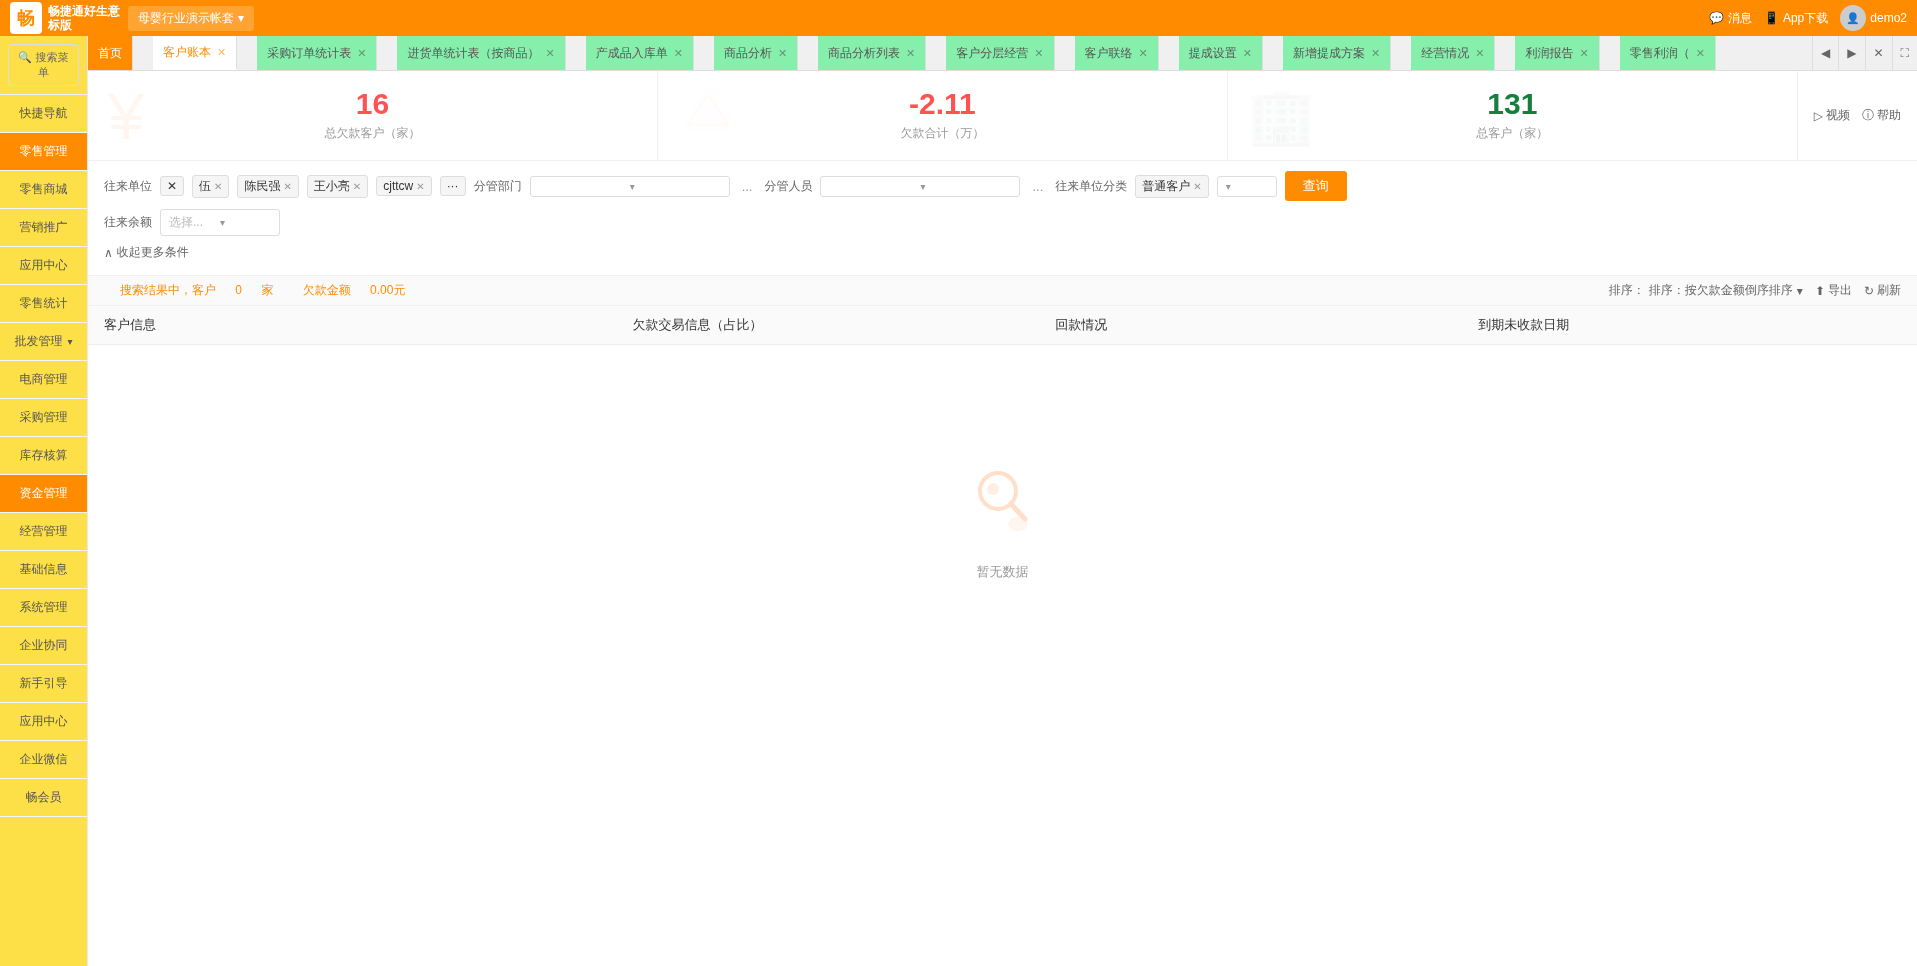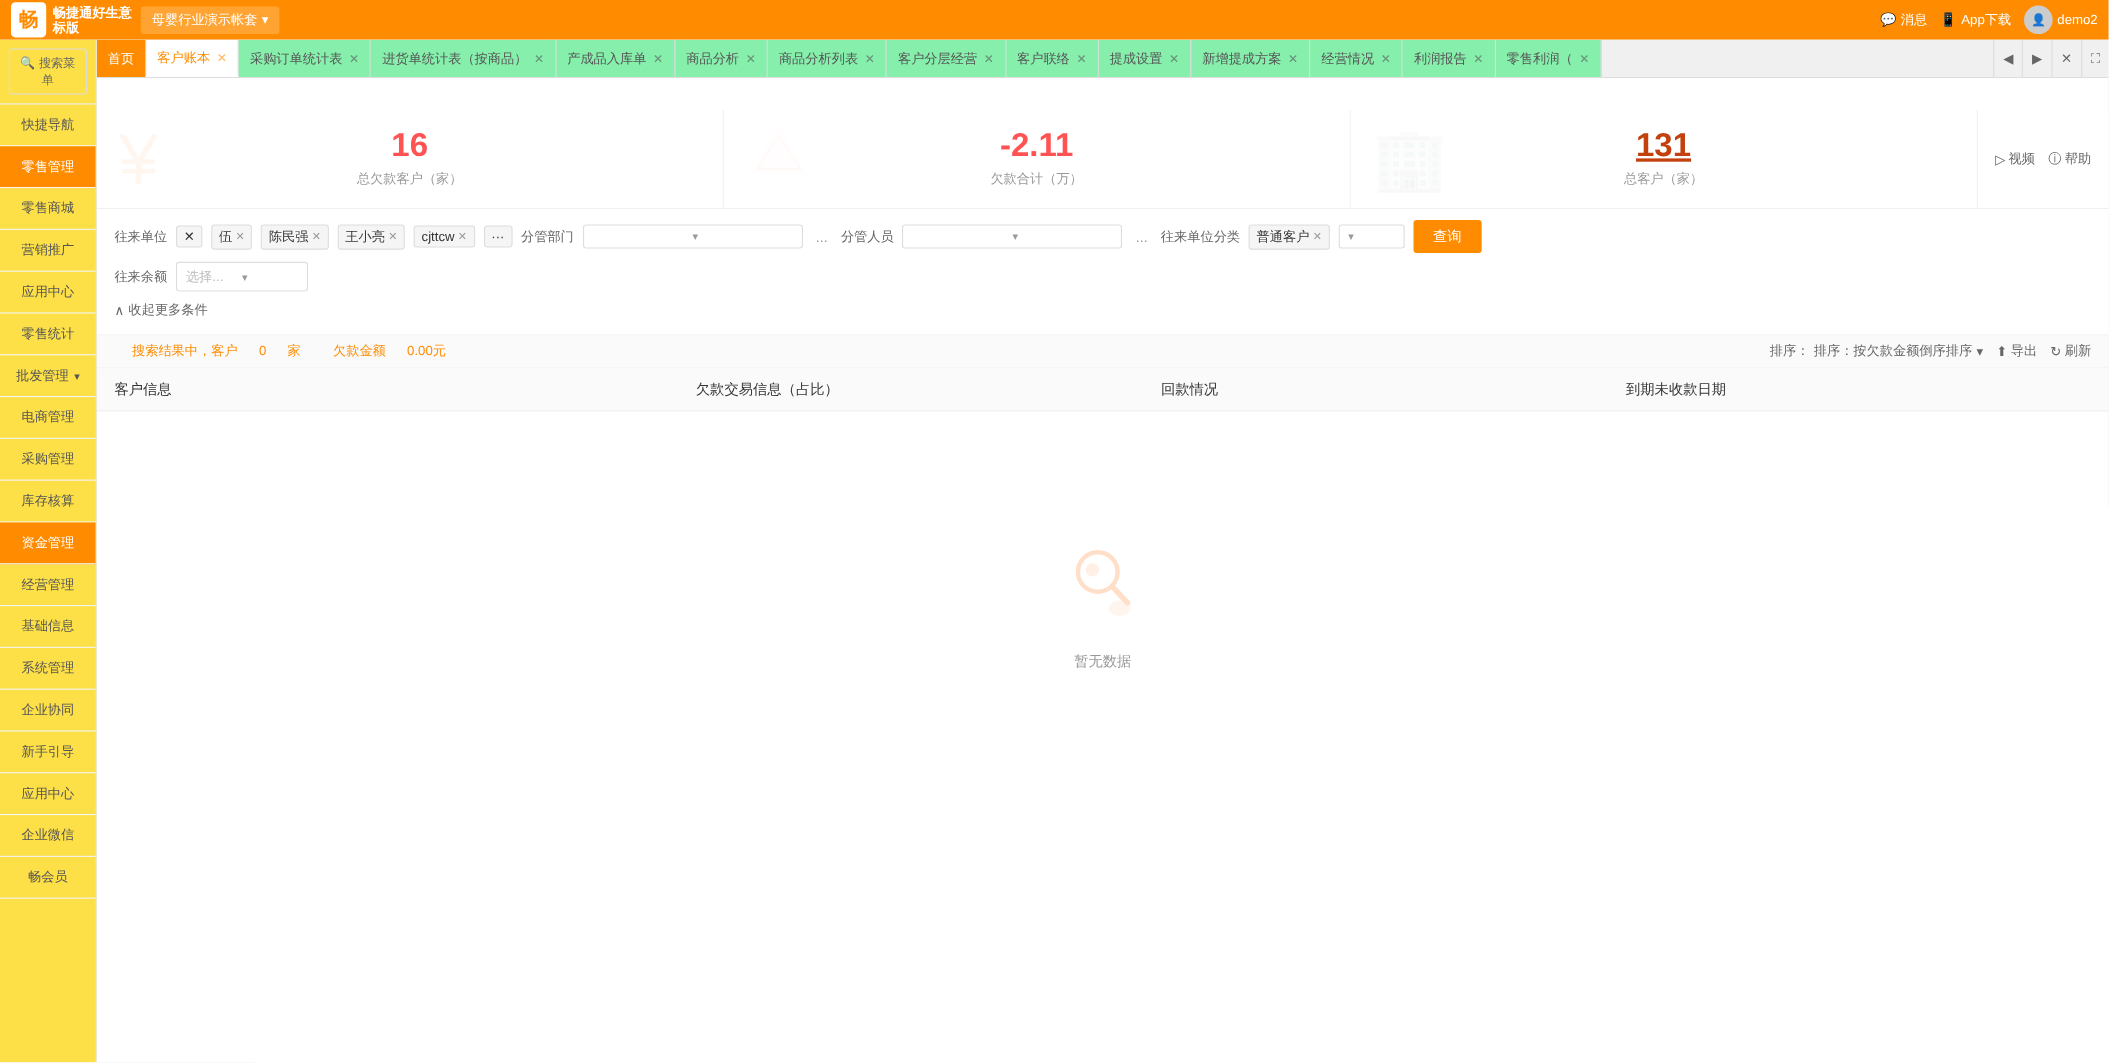--- a/index.html
+++ b/index.html
@@ -24,36 +24,36 @@
     .sidebar { width: 88px; background: #fde047; display: flex; flex-direction: column; border-right: 1px solid #e8e8e8; overflow-y: auto; flex-shrink: 0; }
     .sidebar-search { padding: 8px; border-bottom: 1px solid #f0f0f0; }
     .sidebar-search-btn { width: 100%; background: none; border: 1px solid #ddd; border-radius: 3px; padding: 5px; font-size: 11px; color: #666; cursor: pointer; text-align: center; }
     .sidebar-nav-item { padding: 10px 6px; text-align: center; font-size: 12px; cursor: pointer; color: #555; border-bottom: 1px solid #f5f5f5; display: flex; align-items: center; justify-content: center; }
     .sidebar-nav-item.active { background: #ff8c00; color: white; }
     .sidebar-nav-item.section { display: flex; align-items: center; gap: 3px; }
     .sidebar-expand { font-size: 10px; margin-left: 2px; }
 
     
     .content-area { flex: 1; display: flex; flex-direction: column; overflow: hidden; }
-    .tab-bar { background: #f0f0f0; display: flex; min-height: 34px; border-bottom: 1px solid #ddd; overflow: hidden; flex-shrink: 0; }
+    .tab-bar { background: #f0f0f0; display: flex; min-height: 34px; border-bottom: 1px solid #ddd; overflow: hidden; flex-shrink: 0; gap: 20px; }
     .tab-item { display: flex; align-items: center; padding: 6px 10px; font-size: 12px; cursor: pointer; white-space: nowrap; border-right: 1px solid #ddd; color: #555; height: 34px; background: #86efac; }
     .tab-item.active { background: white; color: #ff8c00; border-bottom: 2px solid white; margin-bottom: -1px; }
     .tab-item.home { background: #ff8c00; color: white; }
     .tab-close { margin-left: 6px; font-size: 11px; opacity: 0.6; }
     .tab-nav-btns { display: flex; margin-left: auto; }
     .tab-nav-btn { padding: 0 8px; height: 34px; display: flex; align-items: center; cursor: pointer; border-left: 1px solid #ddd; color: #666; font-size: 12px; }
 
     
     .page-content { flex: 1; overflow-y: auto; background: white; }
 
     
-    .stats-bar { display: flex; align-items: stretch; border-bottom: 1px solid #f0f0f0; min-height: 90px; background: white; margin-top: 29px; }
+    .stats-bar { display: flex; align-items: stretch; border-bottom: 1px solid #f0f0f0; min-height: 90px; background: white; }
     .stat-item { flex: 1; display: flex; flex-direction: column; align-items: center; justify-content: center; padding: 15px 20px; border-right: 1px solid #f0f0f0; position: relative; }
     .stat-value { font-size: 30px; font-weight: bold; color: #ff5252; line-height: 1; }
-    .stat-value.dark { color: #c2410c; text-decoration: underline; }
+    .stat-value.dark { color: #15803d; }
     .stat-value.negative { color: #ff5252; font-size: 30px; font-weight: bold; }
     .stat-label { font-size: 12px; color: #999; margin-top: 6px; }
     .page-actions { display: flex; align-items: center; gap: 12px; padding: 0 16px; }
     .page-action-btn { font-size: 12px; color: #666; cursor: pointer; display: flex; align-items: center; gap: 3px; }
 
     
     .filter-bar { padding: 10px 16px; border-bottom: 1px solid #f0f0f0; background: white; }
     .filter-row { display: flex; align-items: center; gap: 8px; margin-bottom: 8px; flex-wrap: wrap; }
     .filter-label { font-size: 12px; color: #666; white-space: nowrap; }
     .filter-tag { display: inline-flex; align-items: center; background: #f5f5f5; border: 1px solid #ddd; border-radius: 3px; padding: 2px 6px; font-size: 12px; gap: 3px; }

